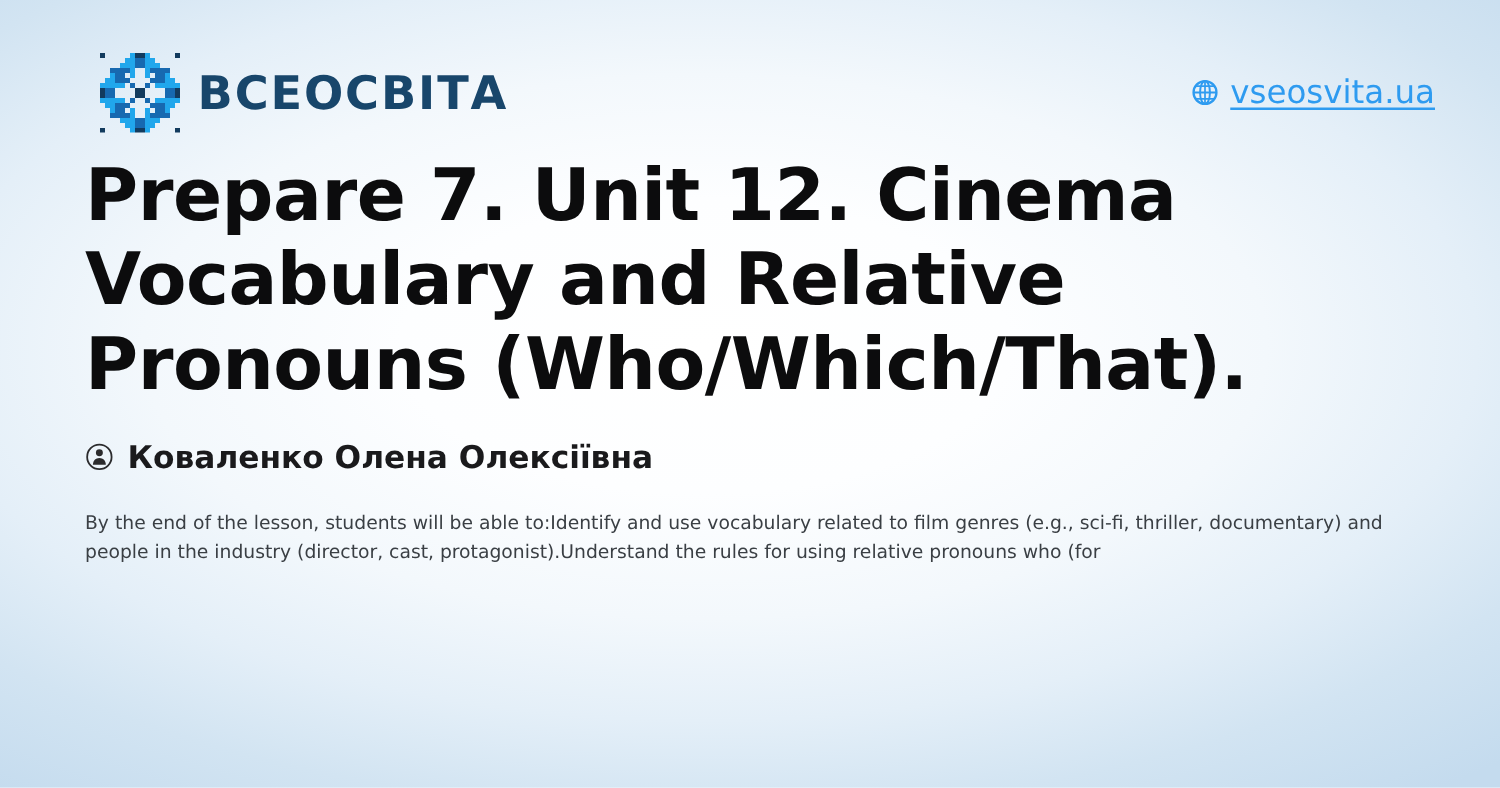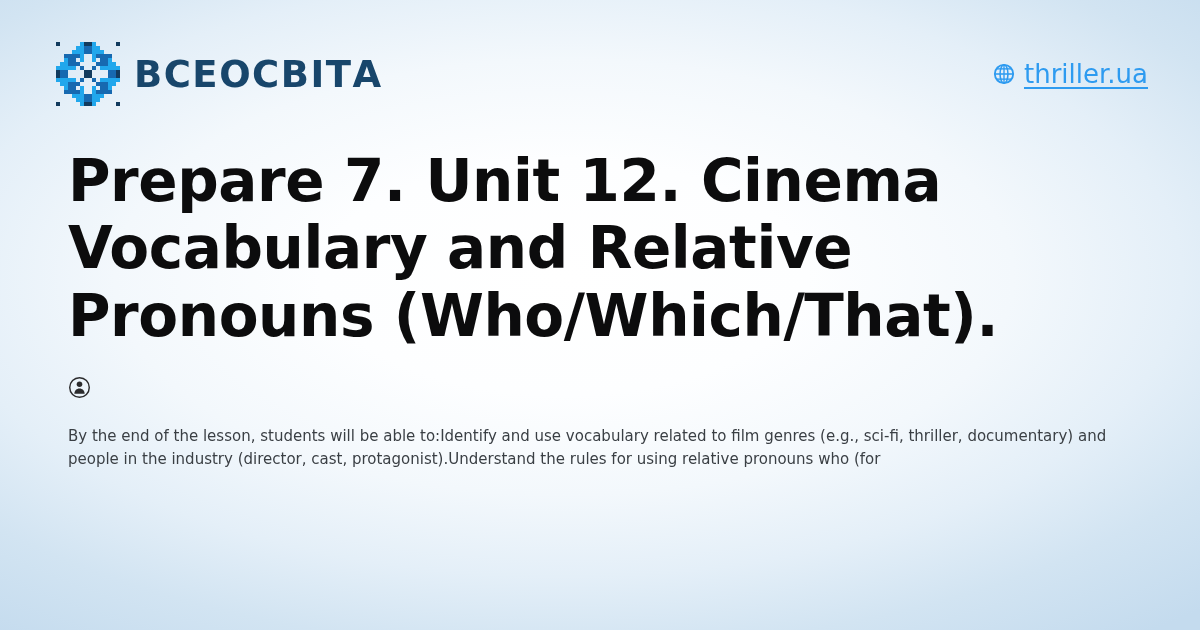--- a/index.html
+++ b/index.html
@@ -26,21 +26,21 @@
         #f3f8fc 48%,
         #e4eff8 66%,
         #d2e4f2 82%,
         #c4dbee 100%);
     overflow: hidden;
   }
 
   
   .header {
     position: absolute;
-    left: 56px;
+    left: 80px;
     right: 52px;
     top: 38px;
     height: 72px;
     display: flex;
     align-items: center;
     justify-content: space-between;
   }
 
   .brand {
     display: flex;
@@ -87,21 +87,21 @@
     text-underline-offset: 4px;
     text-decoration-thickness: 2px;
     line-height: 1.1;
   }
 
   
   .content {
     position: absolute;
     left: 68px;
     right: 52px;
-    top: 148px;
+    top: 123px;
   }
 
   .page-title {
     margin: 0;
     font-family: "DejaVu Sans", "Liberation Sans", sans-serif;
     font-weight: bold;
     font-size: 58px;
     line-height: 1.16;
     color: #0c0c0d;
     letter-spacing: -0.4px;
@@ -252,36 +252,37 @@
       <span class="globe-icon">
         <svg viewBox="0 0 24 24" width="22" height="22" aria-hidden="true">
           <circle cx="12" cy="12" r="10" fill="none" stroke="#2e9bf0" stroke-width="2"></circle>
           <ellipse cx="12" cy="12" rx="4.3" ry="10" fill="none" stroke="#2e9bf0" stroke-width="1.7"></ellipse>
           <line x1="2" y1="12" x2="22" y2="12" stroke="#2e9bf0" stroke-width="1.7"></line>
           <line x1="4" y1="6.4" x2="20" y2="6.4" stroke="#2e9bf0" stroke-width="1.5"></line>
           <line x1="4" y1="17.6" x2="20" y2="17.6" stroke="#2e9bf0" stroke-width="1.5"></line>
           <line x1="12" y1="2" x2="12" y2="22" stroke="#2e9bf0" stroke-width="1.5"></line>
         </svg>
       </span>
-      <span class="site-link-text">thriller.ua</span>
+      <span class="site-link-text">vseosvita.ua</span>
     </a>
 
   </div>
 
   <div class="content">
 
     <h1 class="page-title">Prepare 7. Unit 12. Cinema Vocabulary and Relative Pronouns (Who/Which/That).</h1>
 
     <div class="author-row">
       <span class="user-icon">
         <svg viewBox="0 0 24 24" width="23" height="23" aria-hidden="true">
           <circle cx="12" cy="12" r="10.2" fill="none" stroke="#2b2b2d" stroke-width="1.5"></circle>
           <circle cx="12" cy="8.6" r="2.9" fill="#2b2b2d"></circle>
           <path d="M6.6 18.6c0-3.3 2.4-5.6 5.4-5.6s5.4 2.3 5.4 5.6z" fill="#2b2b2d"></path>
         </svg>
       </span>
+      <span class="author-name">Коваленко Олена Олексіївна</span>
     </div>
 
     <p class="description">By the end of the lesson, students will be able to:Identify and use vocabulary related to film genres (e.g., sci-fi, thriller, documentary) and people in the industry (director, cast, protagonist).Understand the rules for using relative pronouns who (for</p>
 
   </div>
 
 </div>
 
 </body></html>

